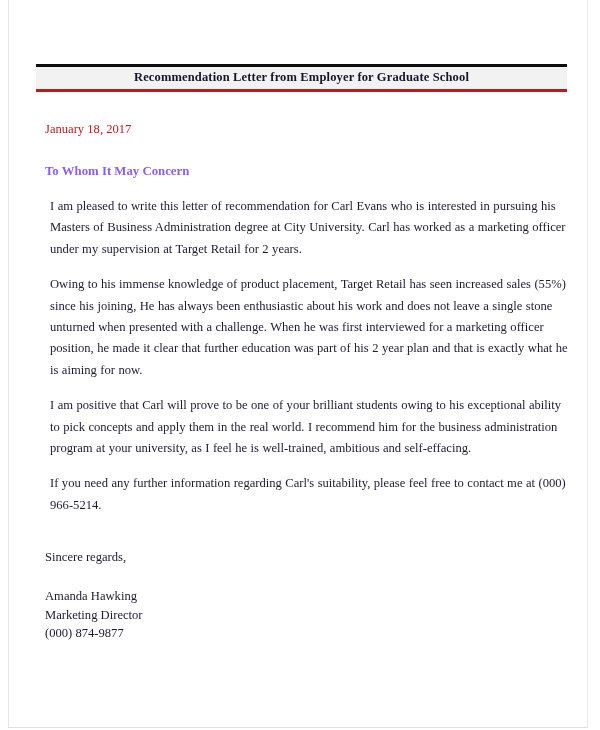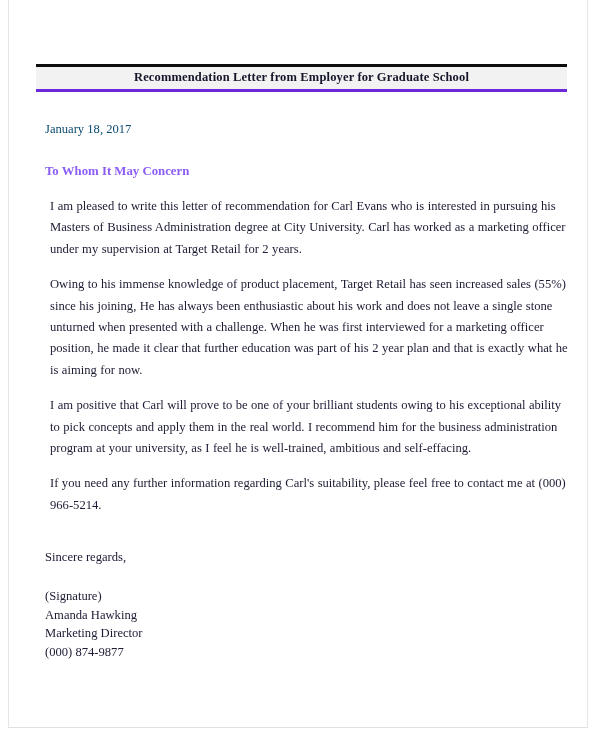--- a/index.html
+++ b/index.html
@@ -37,21 +37,21 @@
   }
 
   
   .title-band {
     position: absolute;
     left: 0px;
     top: 64px;
     width: 531px;
     background: #f2f2f2;
     border-top: 3px solid #0d0d0d;
-    border-bottom: 3px solid #6d28d9;
+    border-bottom: 3px solid #b91c1c;
     box-sizing: border-box;
     padding: 3px 0 4px 0;
   }
   .title-text {
     font-size: 12.5px;
     font-weight: bold;
     color: #16162b;
     text-align: center;
     letter-spacing: 0.15px;
     line-height: 15px;
@@ -61,21 +61,21 @@
   
   .letter-body {
     position: absolute;
     left: 9px;
     top: 120px;
     width: 524px;
   }
 
   .doc-date {
     font-size: 12.6px;
-    color: #0c4a6e;
+    color: #b91c1c;
     line-height: 18px;
     margin: 0 0 0 0;
   }
 
   .salutation {
     font-size: 12.8px;
     font-weight: bold;
     color: #8b5cf6;
     line-height: 18px;
     margin: 24px 0 0 0;
@@ -128,21 +128,20 @@
 
       <p class="para">Owing to his immense knowledge of product placement, Target Retail has seen increased sales (55%) since his joining, He has always been enthusiastic about his work and does not leave a single stone unturned when presented with a challenge. When he was first interviewed for a marketing officer position, he made it clear that further education was part of his 2 year plan and that is exactly what he is aiming for now.</p>
 
       <p class="para">I am positive that Carl will prove to be one of your brilliant students owing to his exceptional ability to pick concepts and apply them in the real world. I recommend him for the business administration program at your university, as I feel he is well-trained, ambitious and self-effacing.</p>
 
       <p class="para">If you need any further information regarding Carl's suitability, please feel free to contact me at (000) 966-5214.</p>
 
       <p class="closing">Sincere regards,</p>
 
       <div class="sig-block">
-        <div class="sig-line">(Signature)</div>
         <div class="sig-line">Amanda Hawking</div>
         <div class="sig-line">Marketing Director</div>
         <div class="sig-line">(000) 874-9877</div>
 
       </div>
 
     </div>
   </div>
 </div>
 

